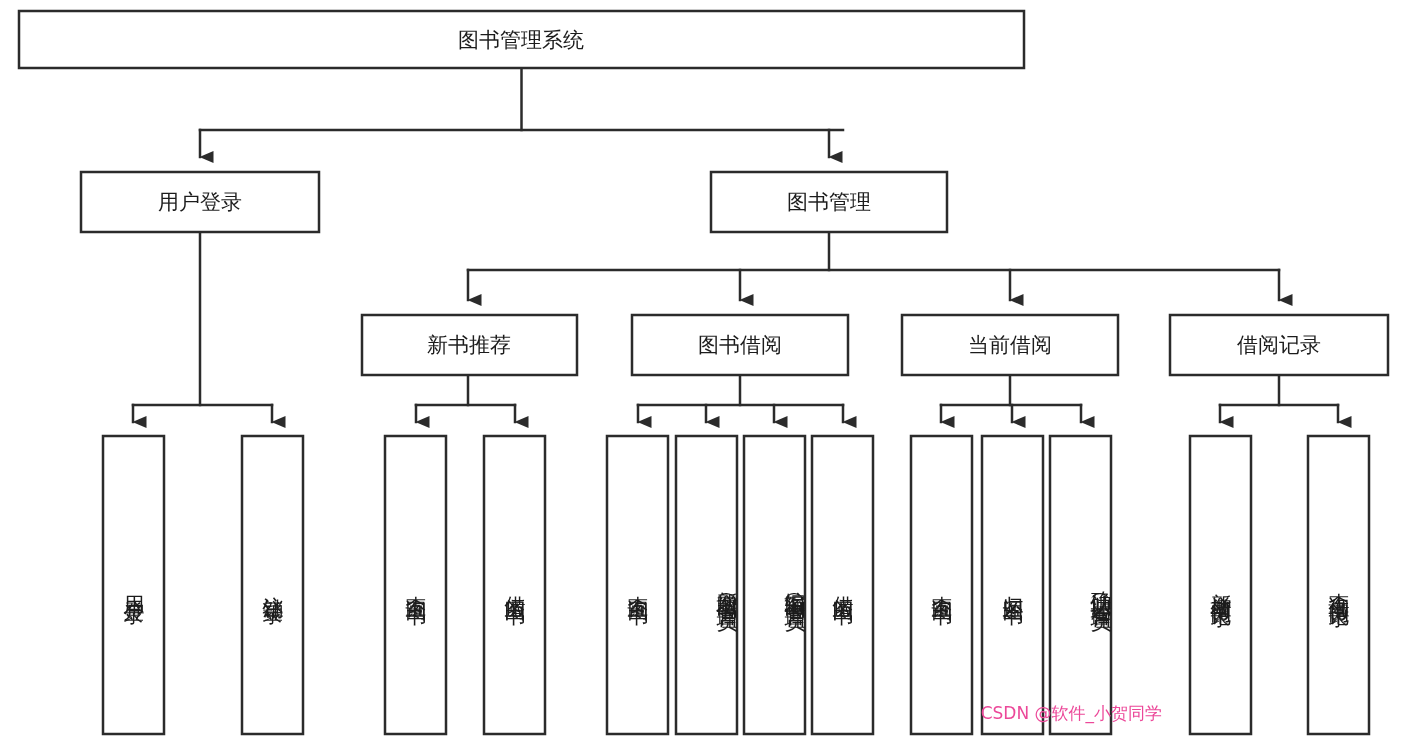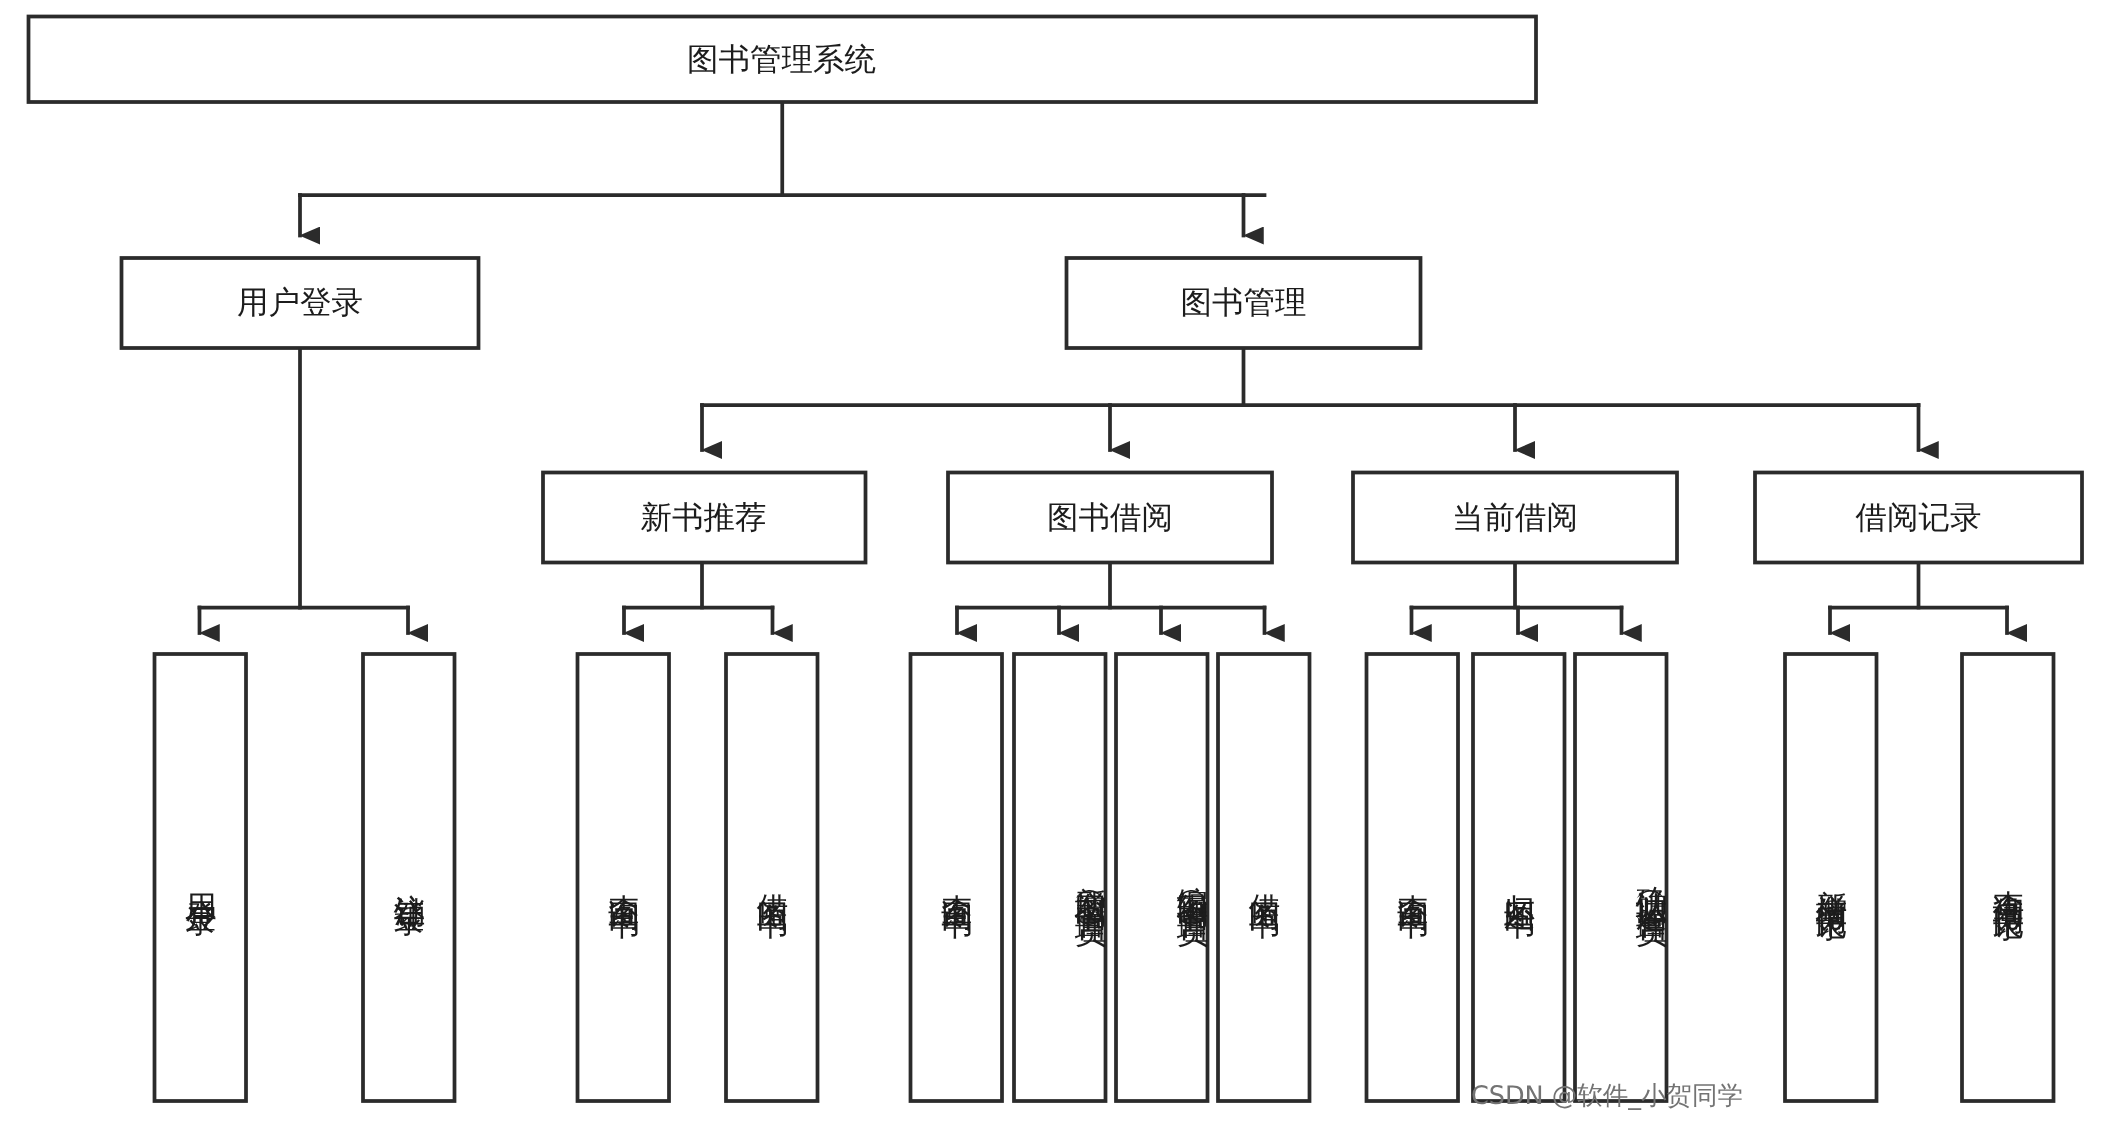--- a/index.html
+++ b/index.html
@@ -57,24 +57,24 @@
     line-height: 1.0;
     color: #1c1c1c;
     letter-spacing: 3px;
     text-align: center;
     white-space: nowrap;
     pointer-events: none;
   }
   .watermark {
     position: absolute;
     right: 8px;
-    bottom: 5px;
+    bottom: 22px;
     font-family: "DejaVu Sans", "Liberation Sans", sans-serif;
     font-size: 17px;
-    color: #737373;
+    color: #ec4899;
     white-space: nowrap;
     user-select: none;
   }
 </style>
 </head>
 <body>
 
 <div id="diagram-root">
 
   <svg id="tree-svg" viewBox="0 0 1405 747">

